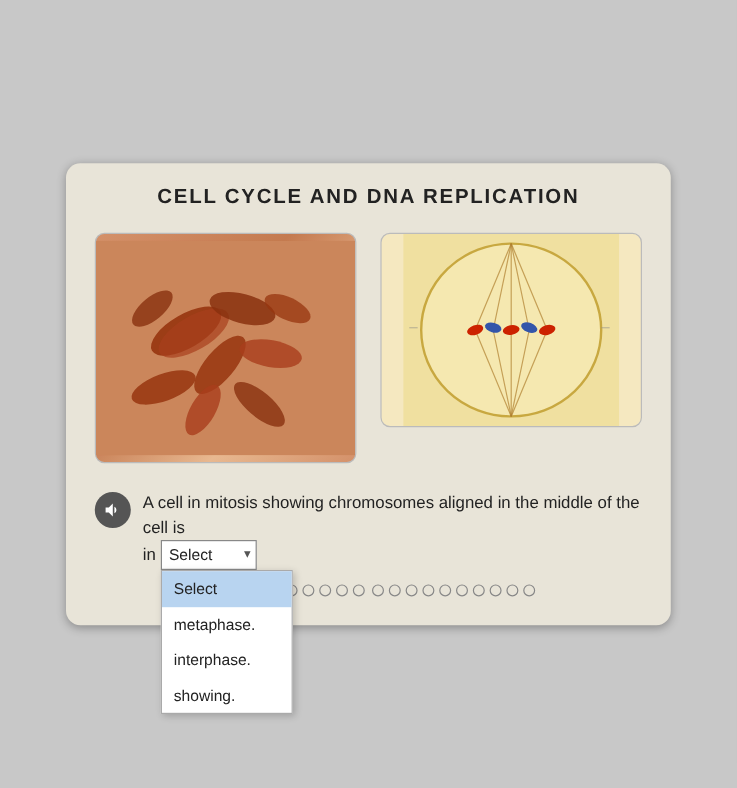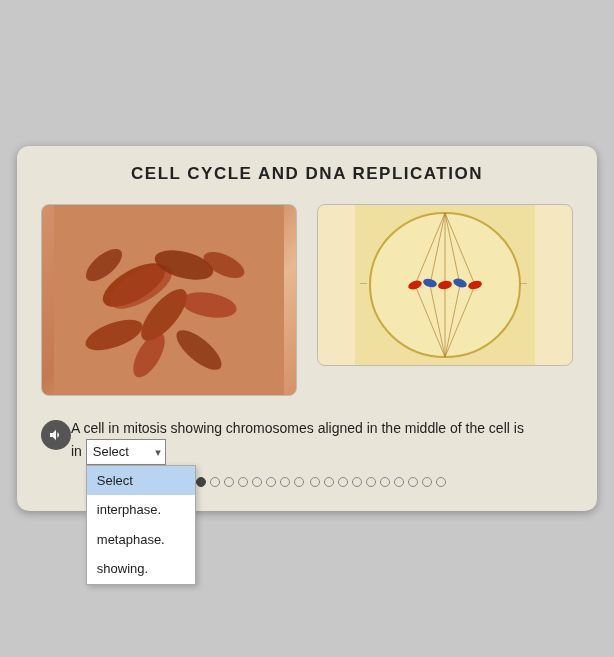--- a/index.html
+++ b/index.html
@@ -8,21 +8,21 @@
       width: 614px;
       height: 657px;
       background: #c8c8c8;
       display: flex;
       align-items: center;
       justify-content: center;
       font-family: Arial, sans-serif;
     }
 
     .card {
-      width: 580px;
+      width: 504px;
       background: #e8e4d8;
       border-radius: 12px;
       padding: 18px 24px 24px;
       box-shadow: 0 2px 8px rgba(0,0,0,0.3);
     }
 
     .card-title {
       text-align: center;
       font-size: 17px;
       font-weight: bold;
@@ -71,20 +71,21 @@
     }
 
     .metaphase-svg {
       width: 180px;
       height: 160px;
     }
 
     .question-row {
       display: flex;
       align-items: flex-start;
+      gap: 10px;
       margin-bottom: 12px;
       position: relative;
     }
 
     .speaker-btn {
       width: 30px;
       height: 30px;
       border-radius: 50%;
       background: #555;
       border: none;
@@ -255,22 +256,22 @@
     <div style="flex:1;">
       <span class="question-text">
         <span>A cell in mitosis showing chromosomes aligned in the middle of the cell is</span>
         <br>
         <span>in</span>
         
         <span class="select-inline">
           <span class="select-trigger">Select</span>
           <div class="dropdown-menu">
             <div class="dropdown-item">Select</div>
+            <div class="dropdown-item">metaphase.</div>
             <div class="dropdown-item">interphase.</div>
-            <div class="dropdown-item">metaphase.</div>
             <div class="dropdown-item">showing.</div>
           </div>
         </span>
       </span>
     </div>
   </div>
 
   <div class="progress-row">
     <div class="dot-group">
       <span class="dot"></span>

